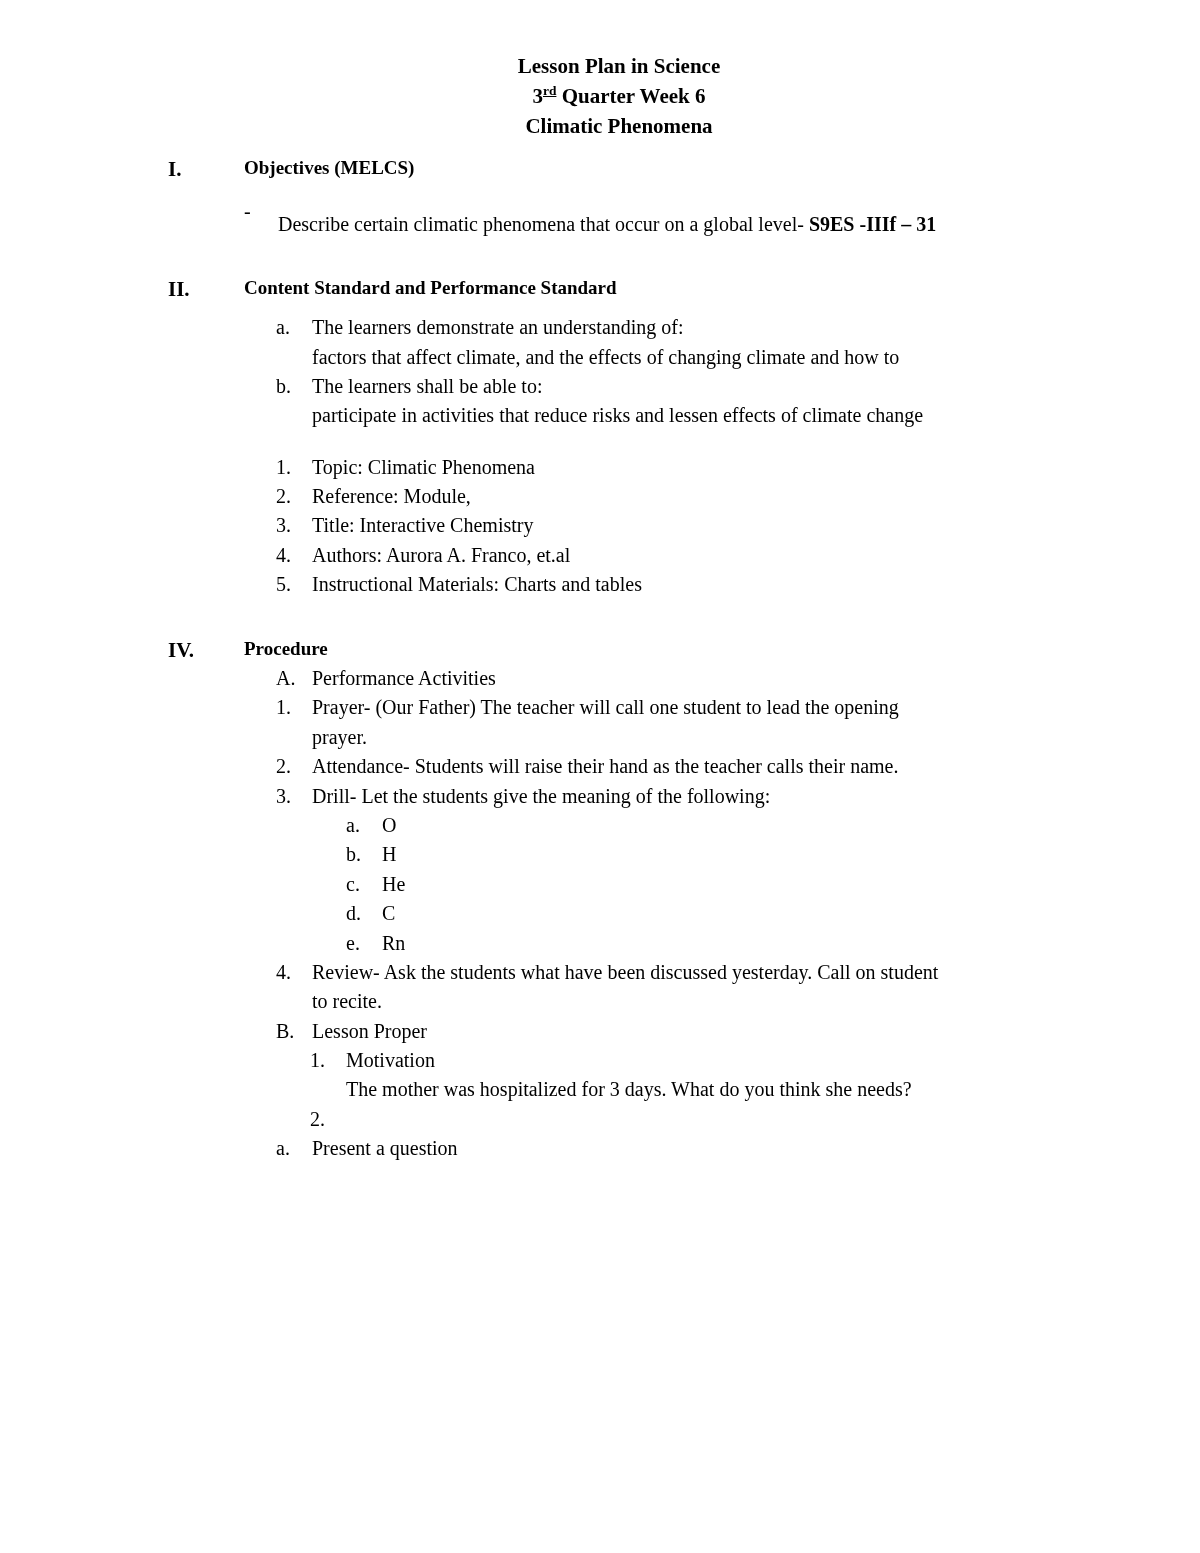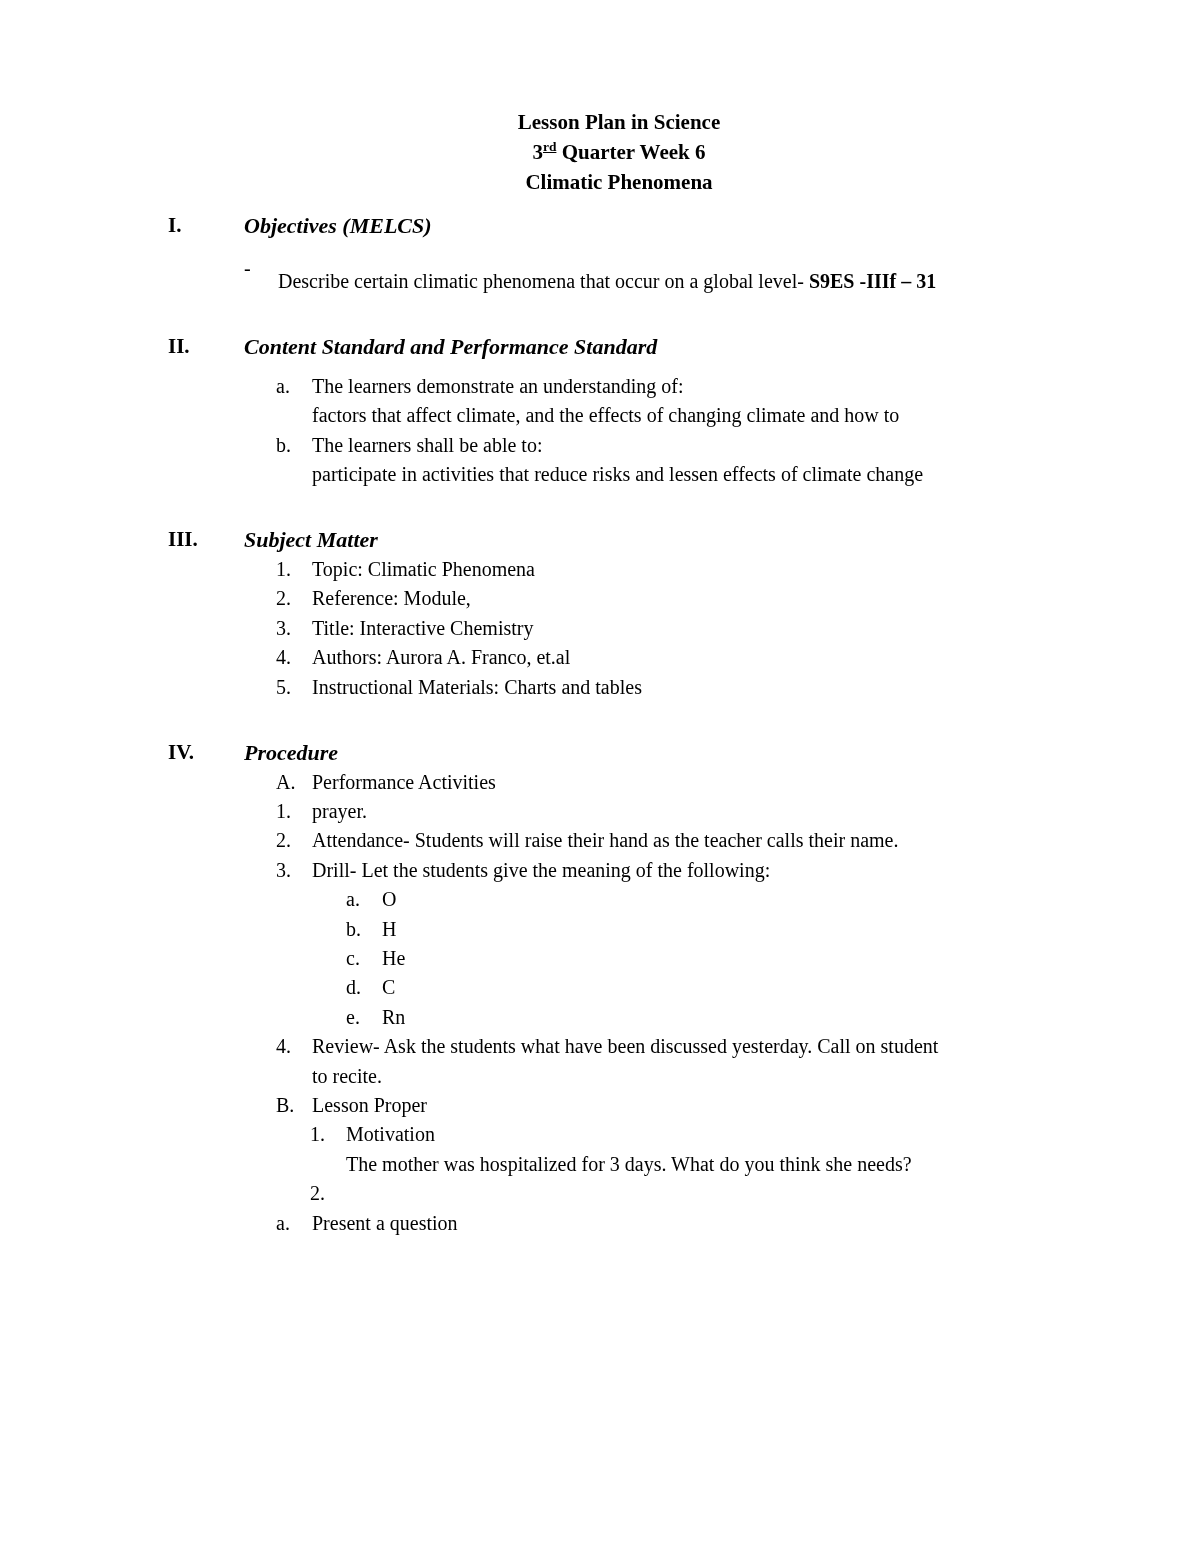--- a/index.html
+++ b/index.html
@@ -10,21 +10,21 @@
   body {
     width: 1200px;
     min-height: 1553px;
     font-family: "Liberation Serif", serif;
     color: #000000;
   }
   .page {
     width: 1200px;
     min-height: 1553px;
     box-sizing: border-box;
-    padding: 108px 130px 40px 168px;
+    padding: 52px 130px 40px 168px;
     position: relative;
   }
   .title-block {
     text-align: center;
     font-weight: bold;
     font-size: 21px;
     line-height: 1.42;
     margin-bottom: 2px;
   }
   .title-block .line {
@@ -45,23 +45,22 @@
   }
   .sec .num {
     font-weight: bold;
     font-size: 21px;
     width: 76px;
     flex: none;
     line-height: 1.35;
   }
   .sec .head {
     font-weight: bold;
-    font-size: 22px;
+    font-size: 19px;
     line-height: 1.35;
-    font-style: italic;
   }
 
   
   .dash-row {
     display: flex;
     margin-top: 16px;
     padding-left: 76px;
   }
   .dash-row .bullet {
     width: 34px;
@@ -170,24 +169,20 @@
   <div class="row lvl-a">
     <div class="marker">b.</div>
     <div class="content">
       <div>The learners shall be able to:</div>
       <div>participate in activities that reduce risks and lessen effects of climate change</div>
     </div>
   </div>
 
   <div class="spacer-md"></div>
 
-  <div class="sec">
-    <div class="num">III.</div>
-    <div class="head">Subject Matter</div>
-  </div>
 
   <div class="row lvl-num">
     <div class="marker">1.</div>
     <div class="content">Topic: Climatic Phenomena</div>
   </div>
   <div class="row lvl-num">
     <div class="marker">2.</div>
     <div class="content">Reference: Module,</div>
   </div>
   <div class="row lvl-num">
@@ -211,20 +206,21 @@
   </div>
 
   <div class="row lvl-A">
     <div class="marker">A.</div>
     <div class="content">Performance Activities</div>
   </div>
 
   <div class="row lvl-proc">
     <div class="marker">1.</div>
     <div class="content">
+      <div>Prayer- (Our Father) The teacher will call one student to lead the opening</div>
       <div>prayer.</div>
     </div>
   </div>
 
   <div class="row lvl-proc">
     <div class="marker">2.</div>
     <div class="content">Attendance- Students will raise their hand as the teacher calls their name.</div>
   </div>
 
   <div class="row lvl-proc">

